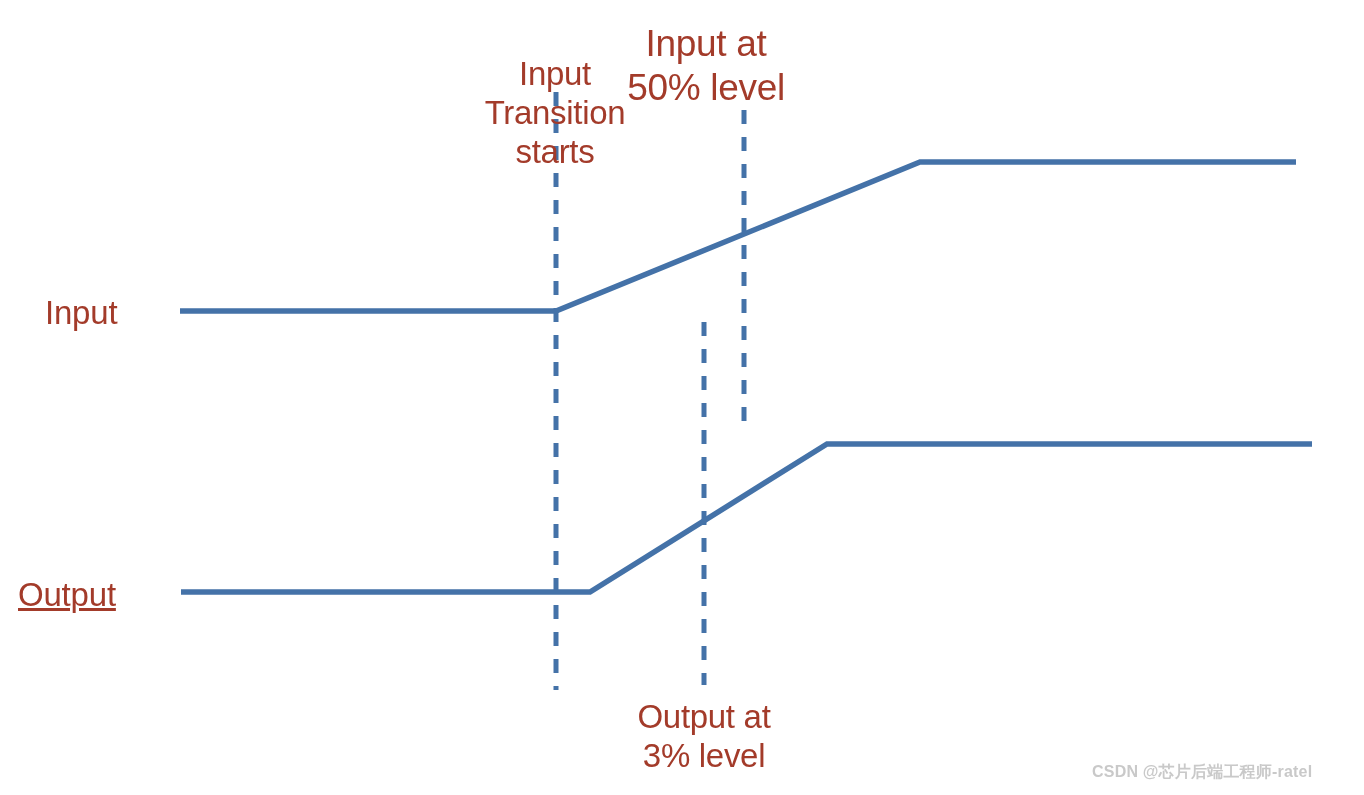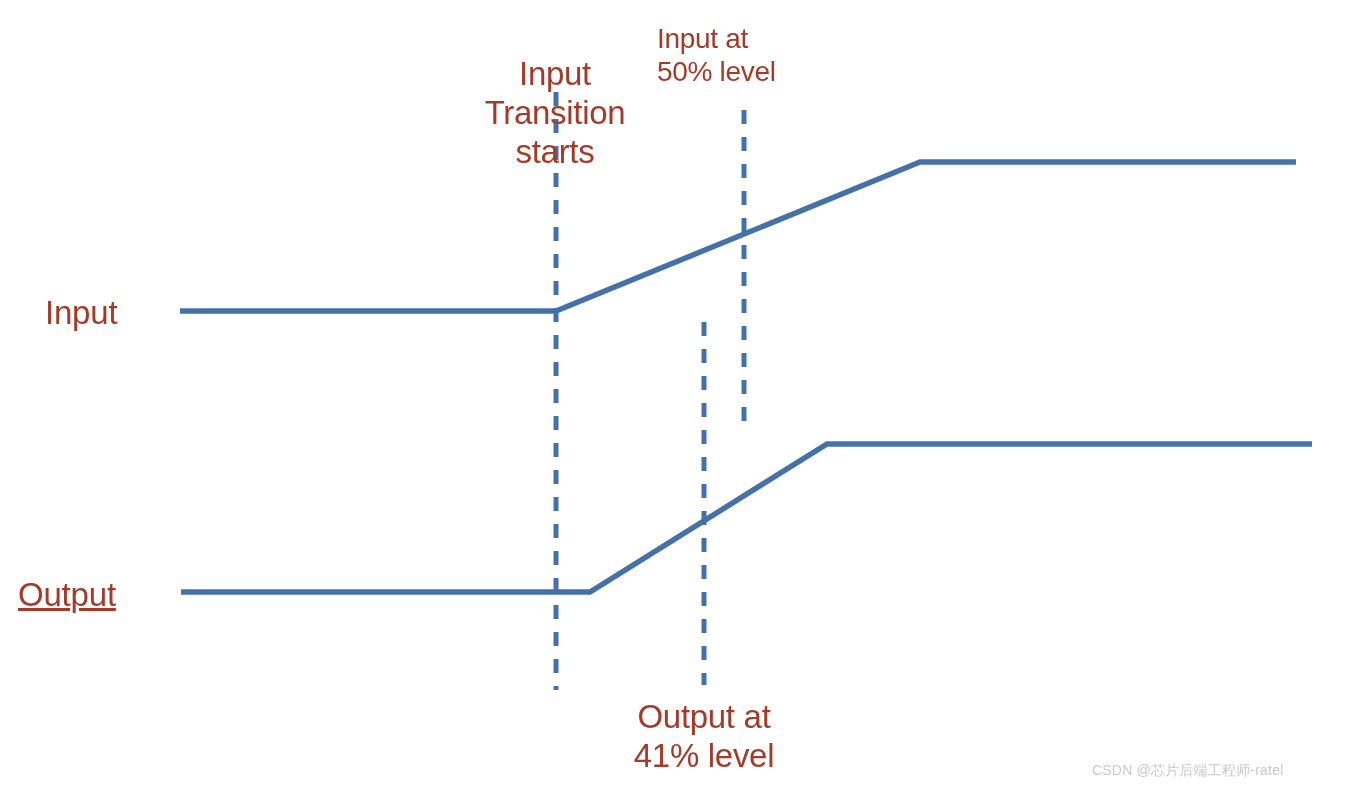--- a/index.html
+++ b/index.html
@@ -44,24 +44,25 @@
     letter-spacing: -0.2px;
   }
   #label-input-transition {
     left: 455px;
     top: 55px;
     width: 200px;
     text-align: center;
     font-size: 33px;
   }
   #label-input-50 {
-    left: 657px;
+    left: 608px;
     top: 22px;
     width: 196px;
-    font-size: 28px;
+    text-align: center;
+    font-size: 37px;
   }
   #label-output-50 {
     left: 598px;
     top: 698px;
     width: 212px;
     text-align: center;
     font-size: 33px;
   }
   #label-input-signal {
     left: 45px;
@@ -70,24 +71,25 @@
   #label-output-signal {
     left: 18px;
     top: 578px;
     text-decoration: underline;
   }
   #watermark {
     position: absolute;
     left: 1092px;
     top: 762px;
     color: #c9c9c9;
-    font-size: 14px;
+    font-size: 16px;
     font-family: "Liberation Sans", sans-serif;
     white-space: nowrap;
     letter-spacing: 0.2px;
+    font-weight: bold;
   }
 </style>
 </head>
 <body>
 
 <div id="stage">
 
   <svg id="wave-svg" viewBox="0 0 1364 795" xmlns="http://www.w3.org/2000/svg">
     <g id="dashed-markers">
       <line x1="556" y1="92" x2="556" y2="690" stroke="#4472A8" stroke-width="5" stroke-dasharray="14 13" stroke-linecap="butt"></line>
@@ -105,17 +107,17 @@
   <div class="signal-label" id="label-output-signal">Output</div>
 
   <div class="anno" id="label-input-transition">Input
 Transition
 starts</div>
 
   <div class="anno" id="label-input-50">Input at
 50% level</div>
 
   <div class="anno" id="label-output-50">Output at
-41% level</div>
+3% level</div>
 
   <div id="watermark">CSDN @芯片后端工程师-ratel</div>
 
 </div>
 
 </body></html>

